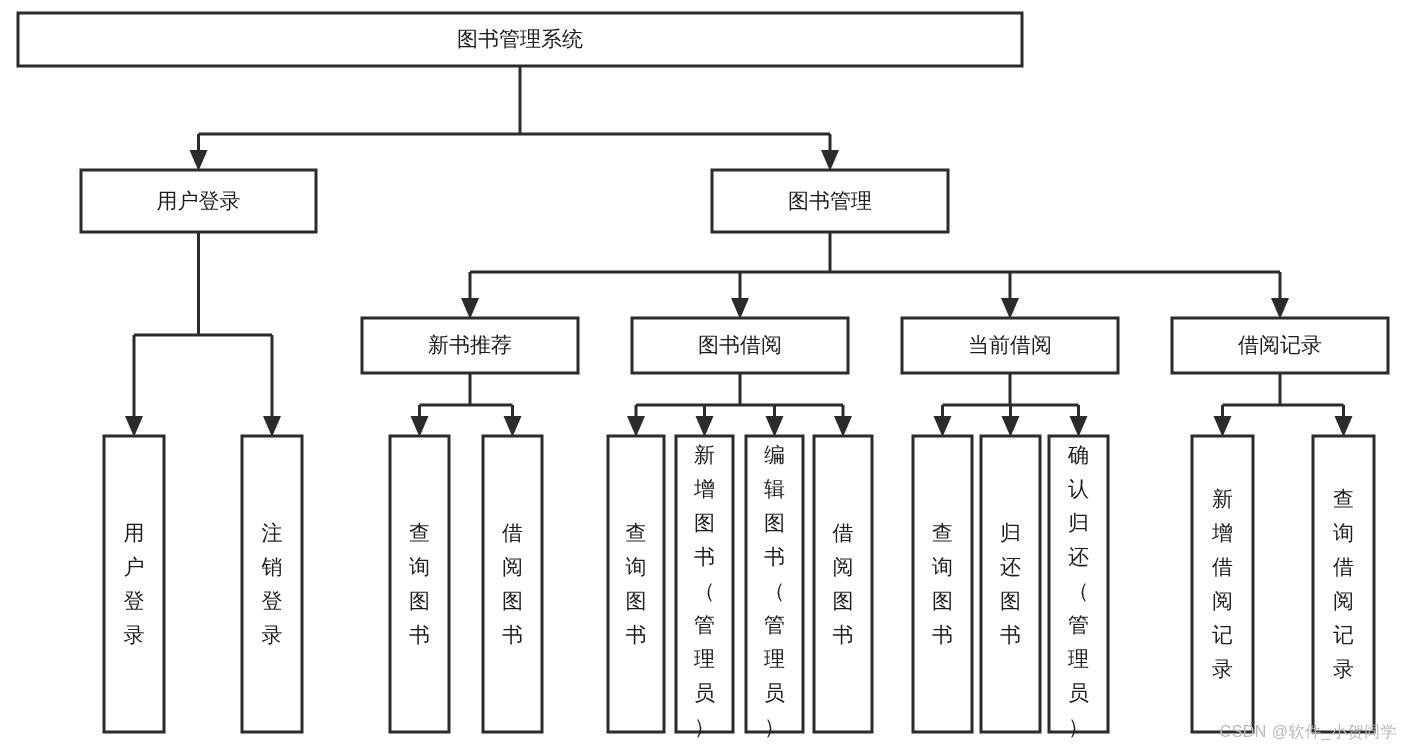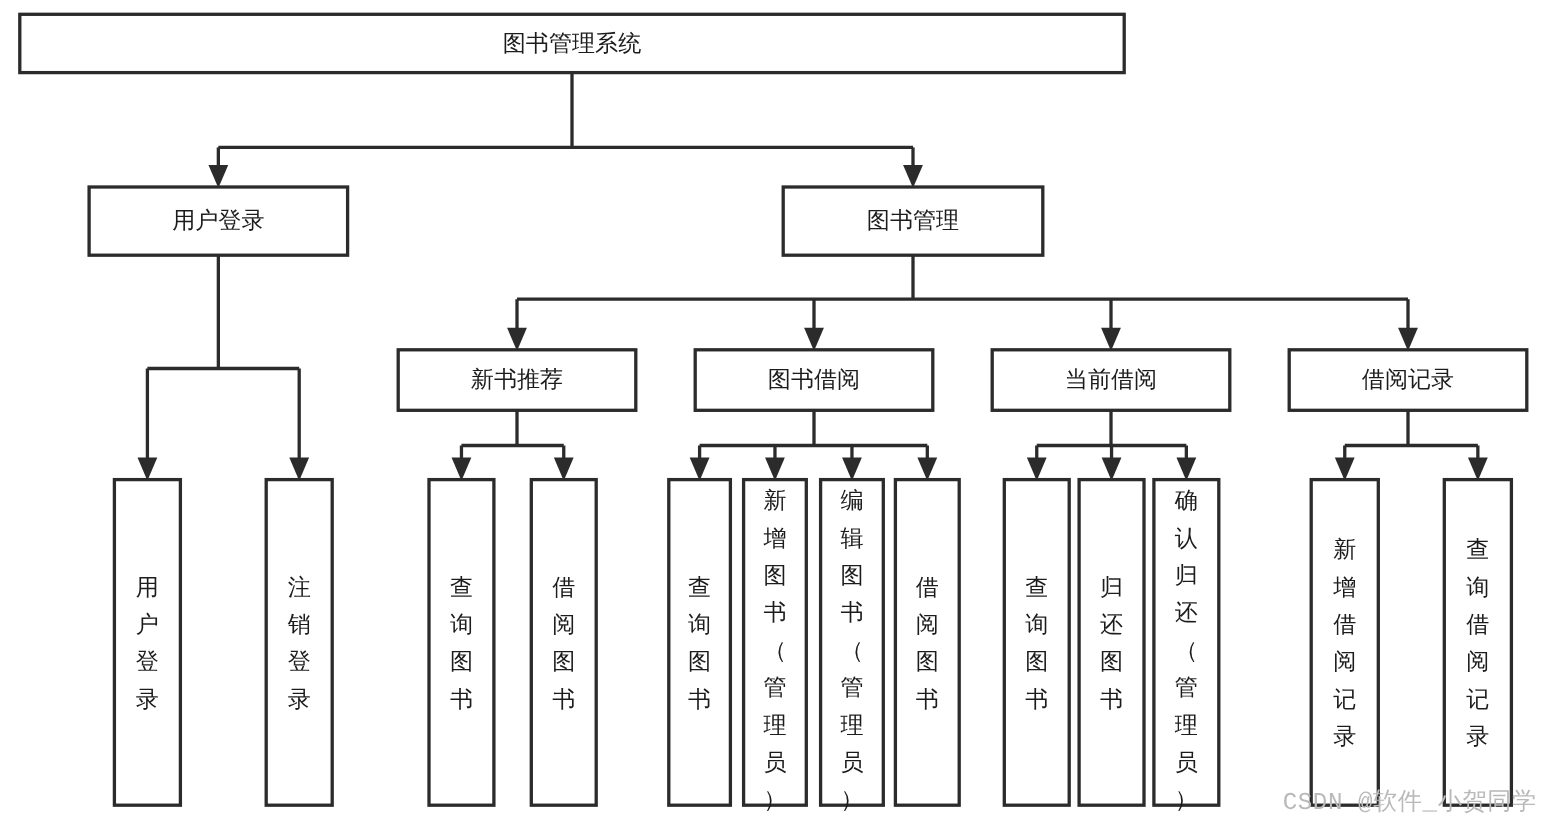--- a/index.html
+++ b/index.html
@@ -43,22 +43,22 @@
   .node-label-vertical {
     font-family: "Liberation Sans", "DejaVu Sans", sans-serif;
     font-size: 21px;
     fill: #1c1c1c;
     text-anchor: middle;
   }
   .watermark {
     position: absolute;
     right: 8px;
     bottom: 4px;
-    font-family: Liberation Mono, monospace;
-    font-size: 22px;
+    font-family: Liberation Sans, sans-serif;
+    font-size: 16px;
     color: #b9b9b9;
     letter-spacing: 0.5px;
     white-space: nowrap;
     user-select: none;
   }
 </style>
 </head>
 <body>
 
 <svg id="diagram" viewBox="0 0 1405 747" xmlns="http://www.w3.org/2000/svg">

